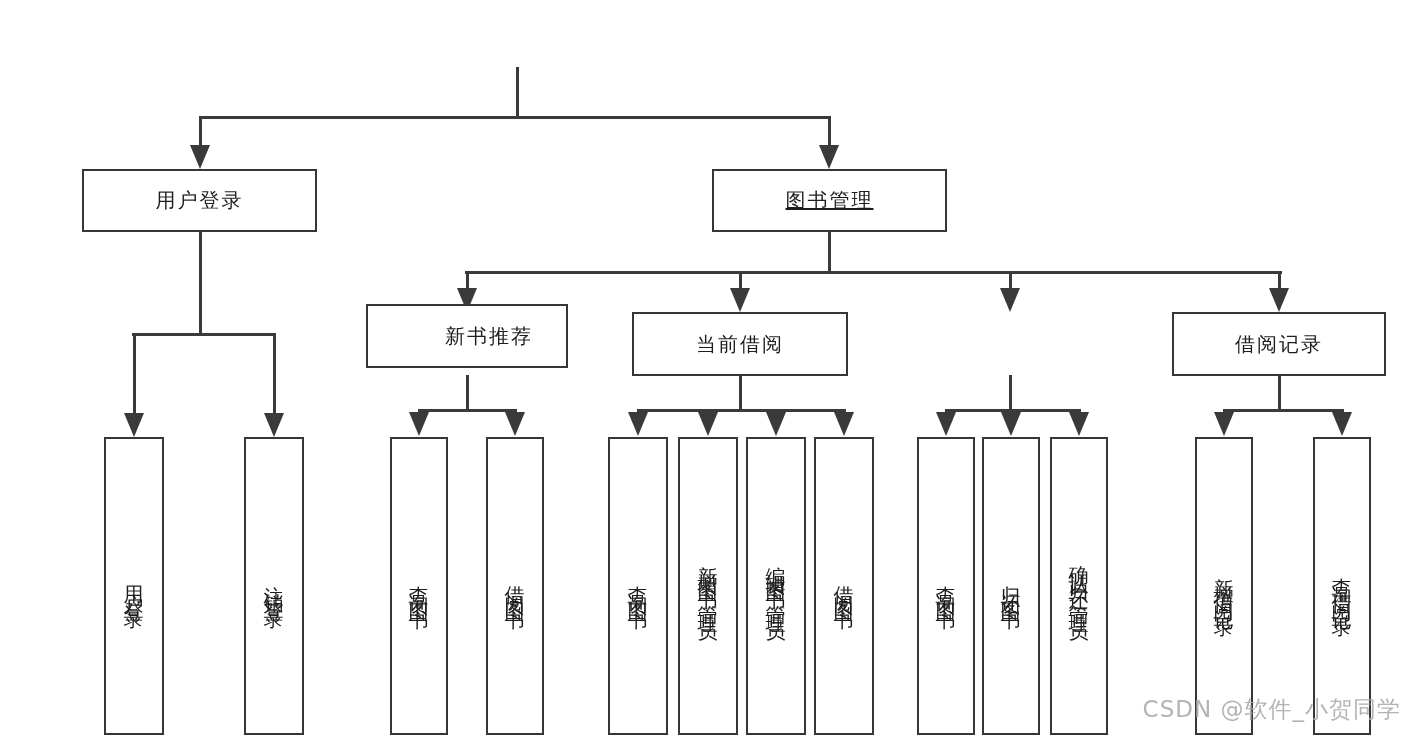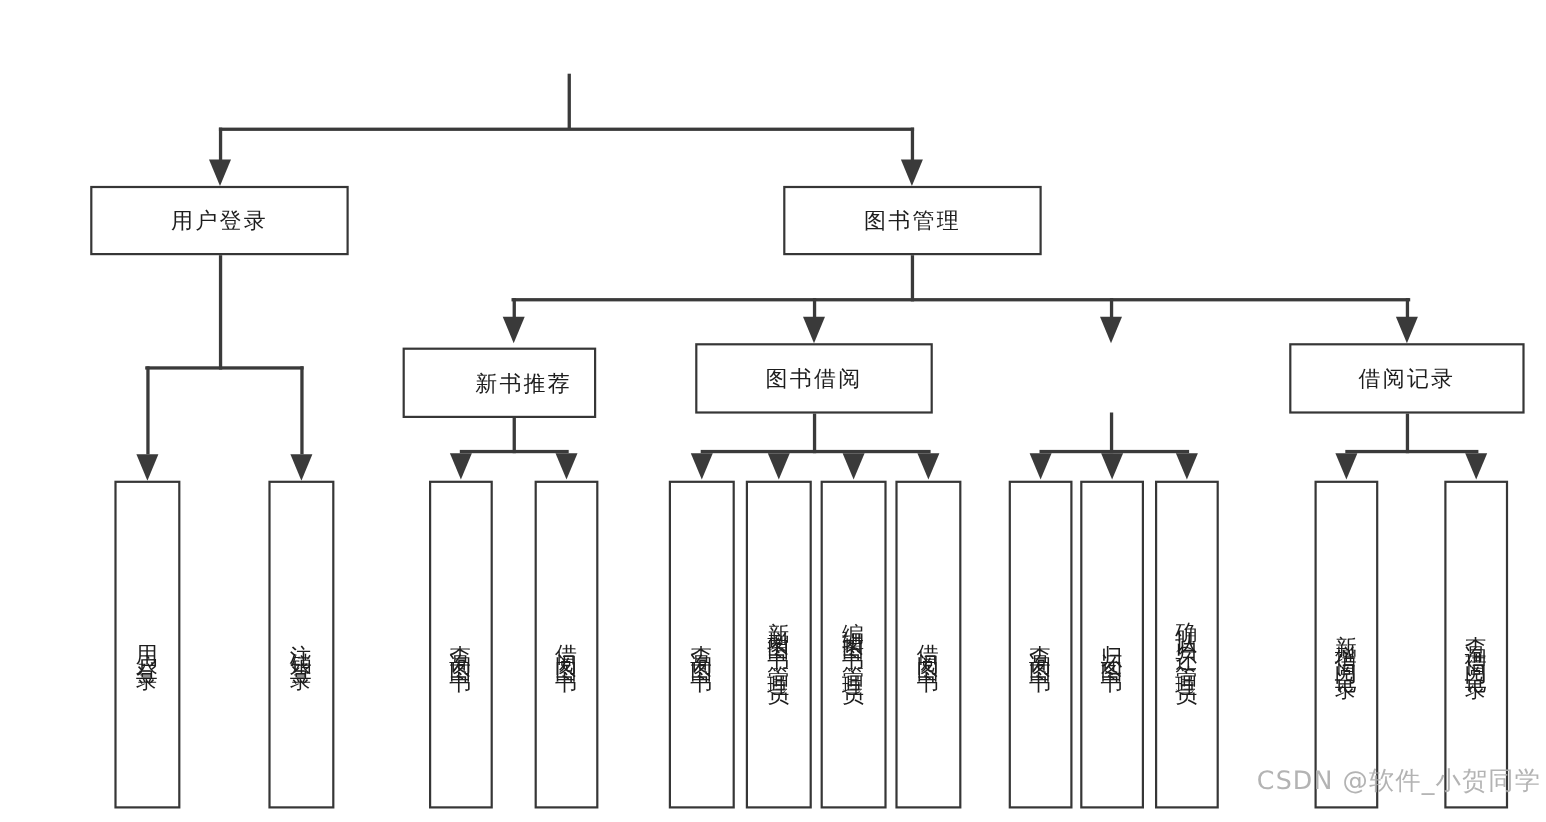--- a/index.html
+++ b/index.html
@@ -55,25 +55,25 @@
   }
 </style>
 </head>
 <body>
 
 <div id="canvas">
 
 
   <div class="box" style="left:82px;top:169px;width:235px;height:63px;">用户登录</div>
 
-  <div class="box" style="left:712px;top:169px;width:235px;height:63px;">图书管理</div>
+  <div class="box" style="left:712px;top:169px;width:235px;height:63px;text-decoration:underline;">图书管理</div>
 
-  <div class="box" style="left:366px;top:316px;width:176px;height:64px;padding-left:44px;">新书推荐</div>
+  <div class="box" style="left:366px;top:304px;width:202px;height:64px;padding-left:44px;">新书推荐</div>
 
-  <div class="box" style="left:632px;top:312px;width:216px;height:64px;">图书借阅</div>
+  <div class="box" style="left:632px;top:312px;width:216px;height:64px;">当前借阅</div>
 
 
   <div class="box" style="left:1172px;top:312px;width:214px;height:64px;">借阅记录</div>
 
   <div class="box leaf" style="left:104px;top:437px;width:60px;height:298px;">用户登录</div>
   <div class="box leaf" style="left:244px;top:437px;width:60px;height:298px;">注销登录</div>
 
   <div class="box leaf" style="left:390px;top:437px;width:58px;height:298px;">查询图书</div>
   <div class="box leaf" style="left:486px;top:437px;width:58px;height:298px;">借阅图书</div>
 

